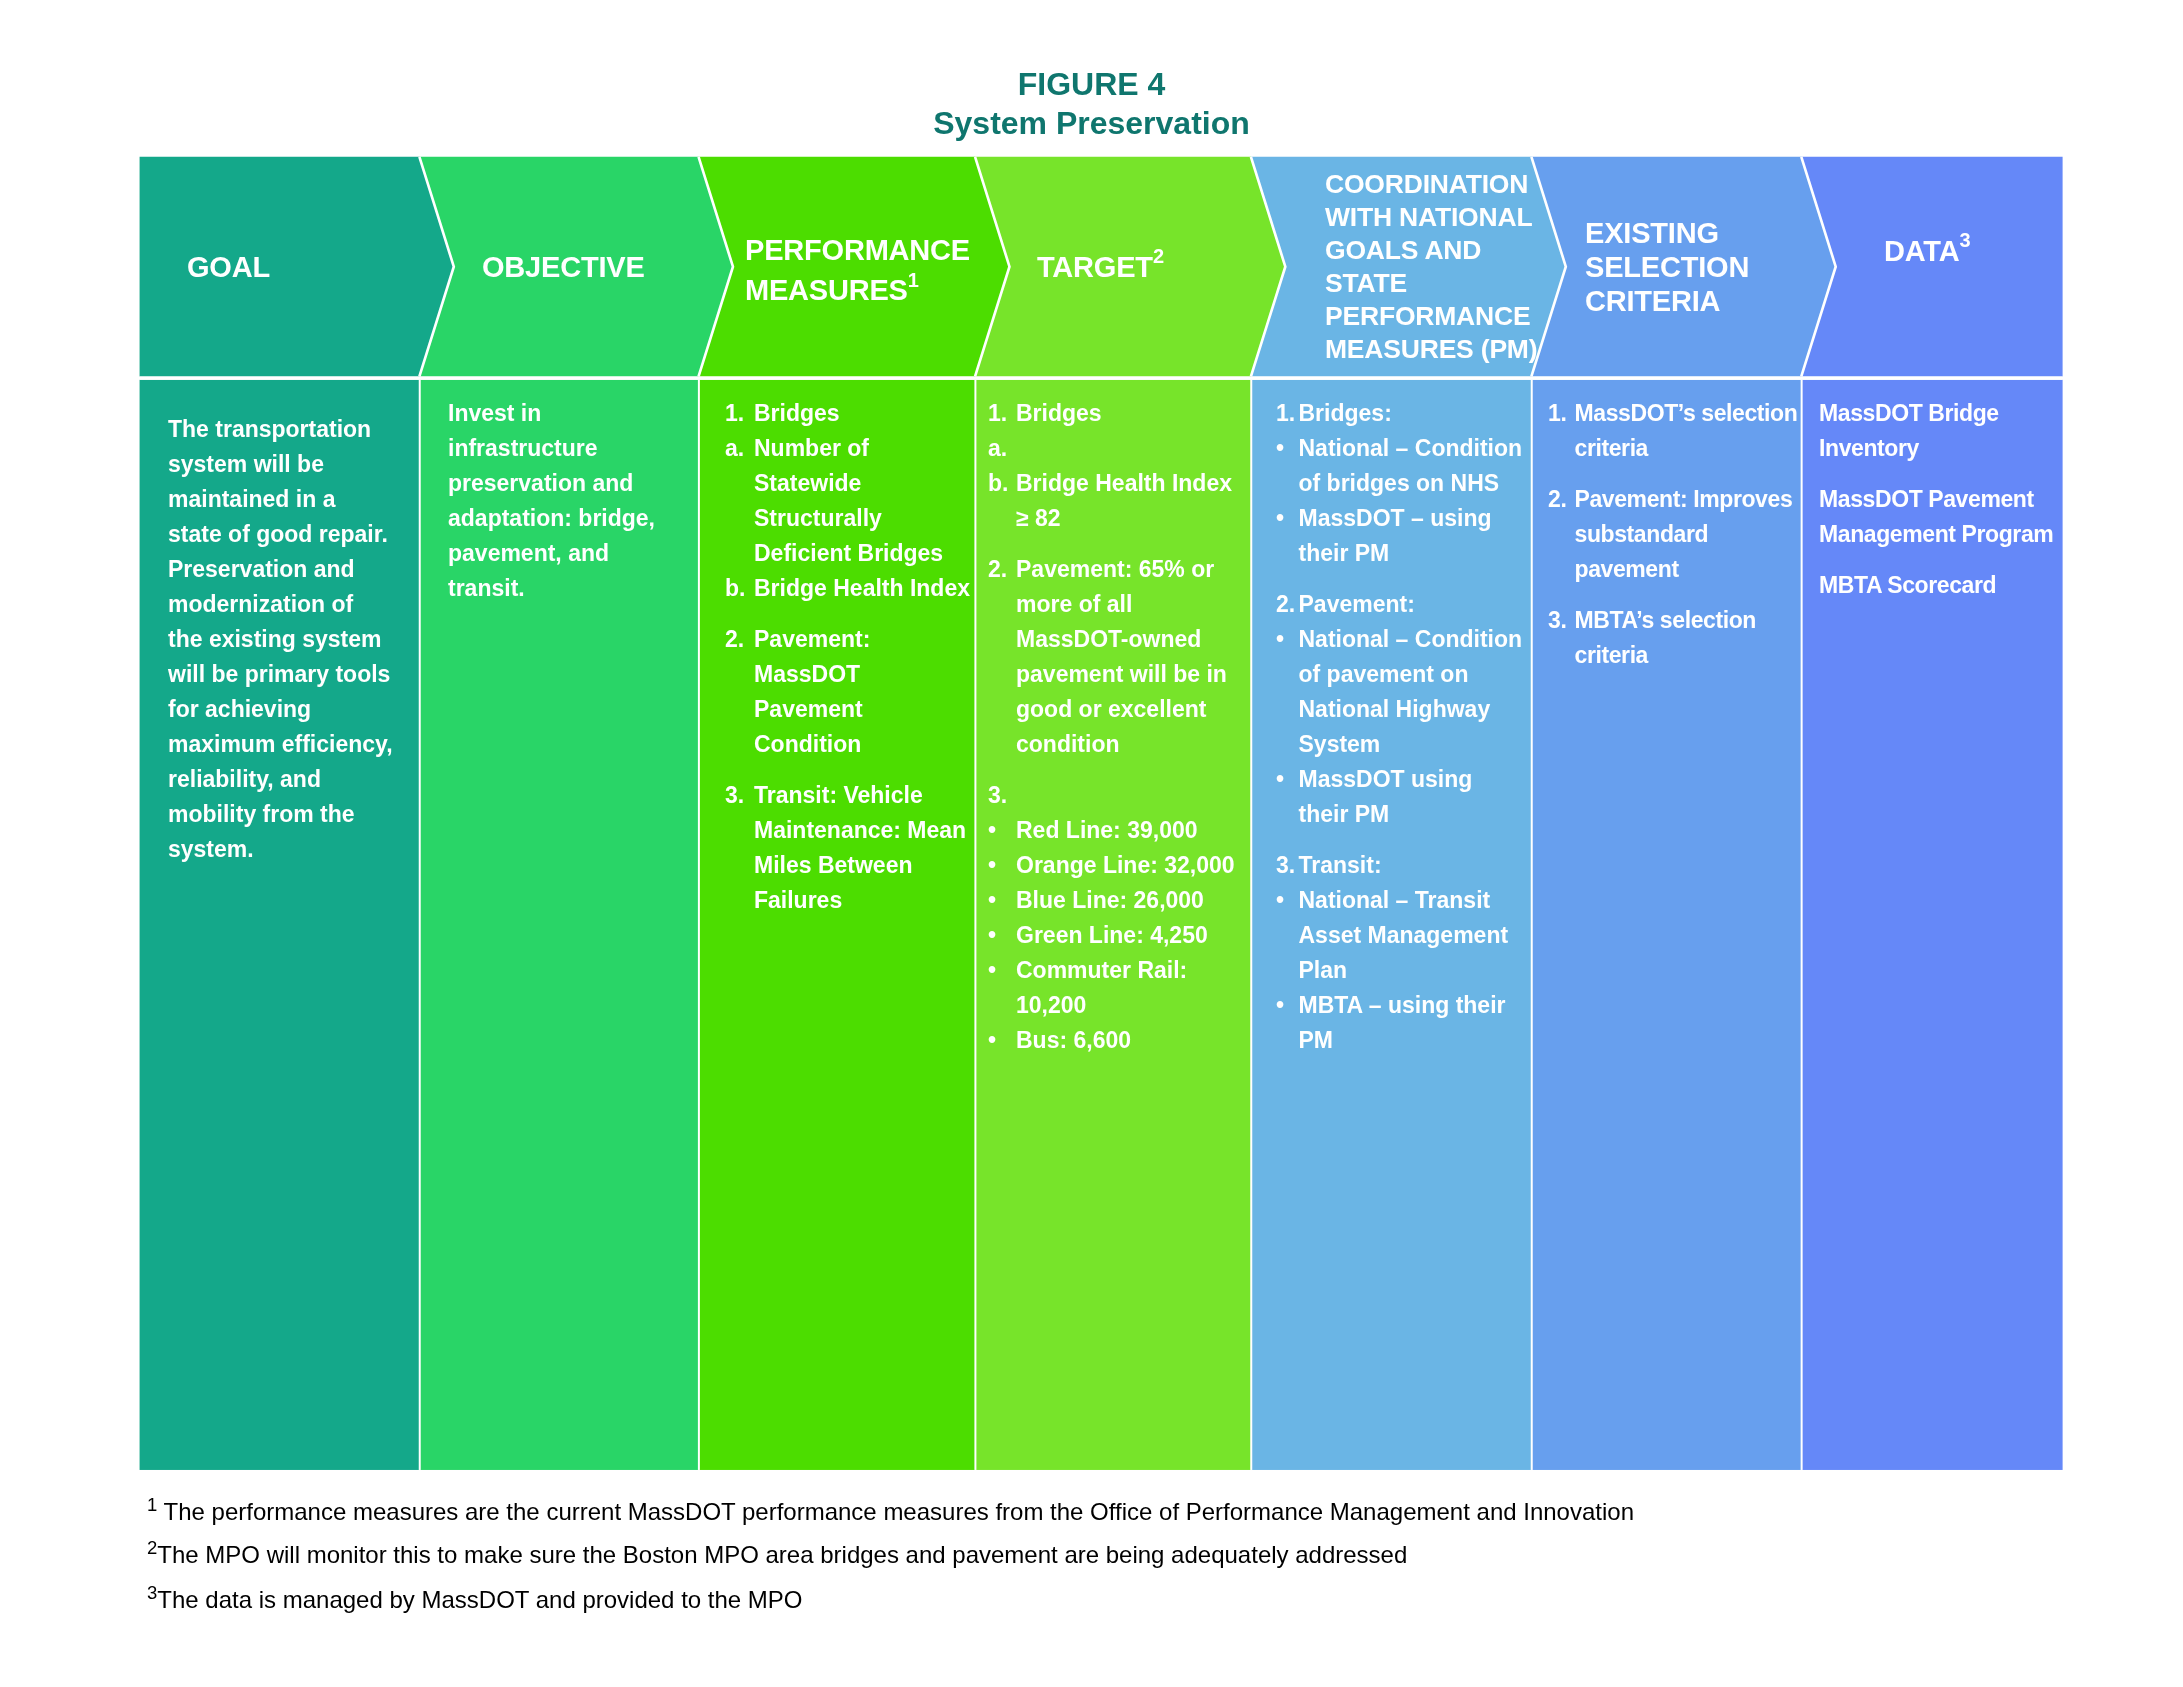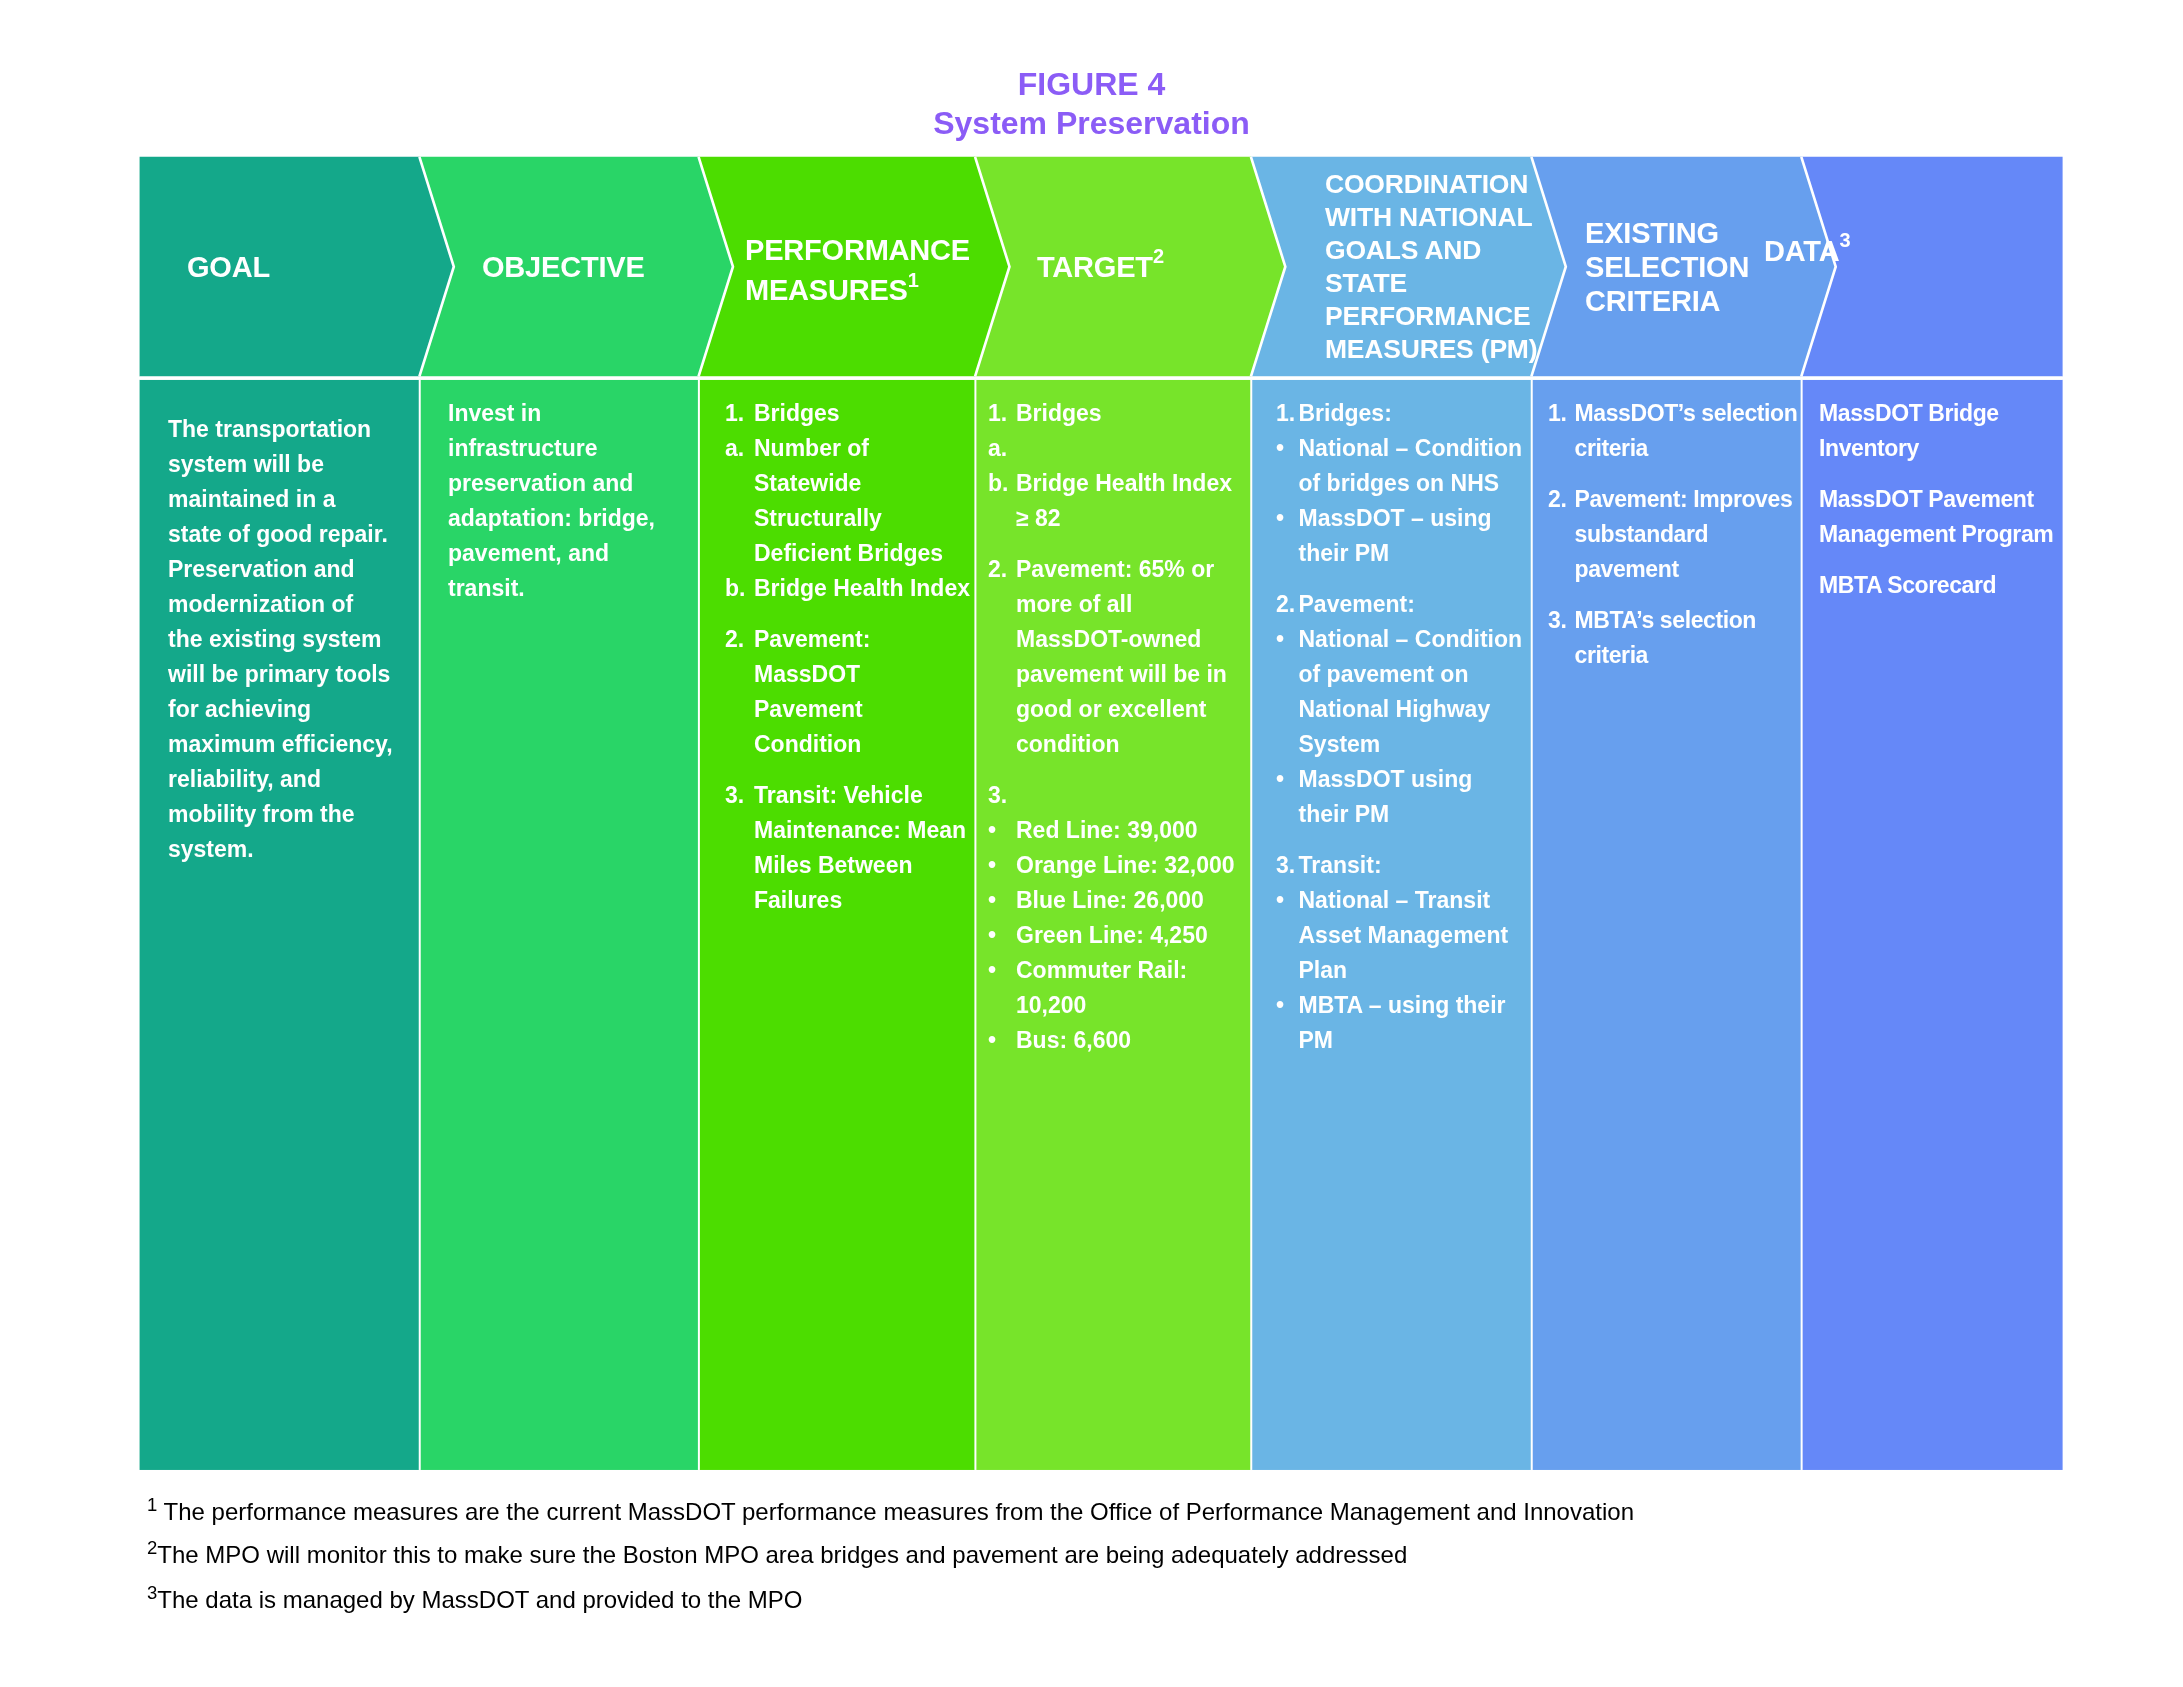--- a/index.html
+++ b/index.html
@@ -1,18 +1,18 @@
 <!DOCTYPE html>
 <html style="font-size:10.6px"><head>
 <meta charset="utf-8">
 <style>
   html, body { margin: 0; padding: 0; background: #ffffff; }
   body { width: 2183px; height: 1687px; position: relative; overflow: hidden;
          font-family: "Liberation Sans", "DejaVu Sans", sans-serif; }
-  .title { position: absolute; left: 0; width: 2183px; text-align: center; font-weight: bold; color: #8b5cf6; }
+  .title { position: absolute; left: 0; width: 2183px; text-align: center; font-weight: bold; color: #0f766e; }
   .title.t1 { top: 66px; font-size: 32px; line-height: 37px; }
   .title.t2 { top: 105px; font-size: 32px; line-height: 37px; }
 
   #hdr-svg { position: absolute; left: 0; top: 0; width: 2183px; height: 1687px; }
 
   .col-head { position: absolute; color: #fff; font-weight: bold; text-transform: none;
               display: flex; align-items: center; }
   .col-head span.lbl { display: block; font-size: 29px; line-height: 33px; letter-spacing: -0.2px; }
   .col-head.small span.lbl { font-size: 26.5px; line-height: 33px; }
   sup.fn { font-size: 20px; line-height: 0; position: relative; top: -2.6px; }
@@ -84,21 +84,21 @@
 </div>
 <div class="col-head" style="left:1037px; top:157px; height:220px; width:198px;">
   <span class="lbl"><span>TARGET</span><sup class="fn">2</sup></span>
 </div>
 <div class="col-head small" style="left:1297px; top:157px; height:220px; width:238px;margin-left:28px;">
   <span class="lbl"><span>COORDINATION WITH NATIONAL GOALS AND STATE PERFORMANCE MEASURES (PM)</span></span>
 </div>
 <div class="col-head" style="left:1585px; top:157px; height:220px; width:198px;">
   <span class="lbl" style="line-height:34px;"><span>EXISTING SELECTION CRITERIA</span></span>
 </div>
-<div class="col-head" style="left:1764px; top:157px; height:188px; width:172px;">
+<div class="col-head" style="left:1884px; top:157px; height:188px; width:172px;">
   <span class="lbl"><span>DATA</span><sup class="fn">3</sup></span>
 </div>
 
 <div class="body-col" style="left:168px; width:225px; padding-top:32px;">
   <p class="para">The transportation system will be maintained in a state of good repair. Preservation and modernization of the existing system will be primary tools for achieving maximum efficiency, reliability, and mobility from the system.</p>
 </div>
 <div class="body-col" style="left:448px; width:228px; padding-top:16px;">
   <p class="para">Invest in infrastructure preservation and adaptation: bridge, pavement, and transit.</p>
 </div>
 <div class="body-col list-col" style="left:725px; width:245px; padding-top:16px;">

